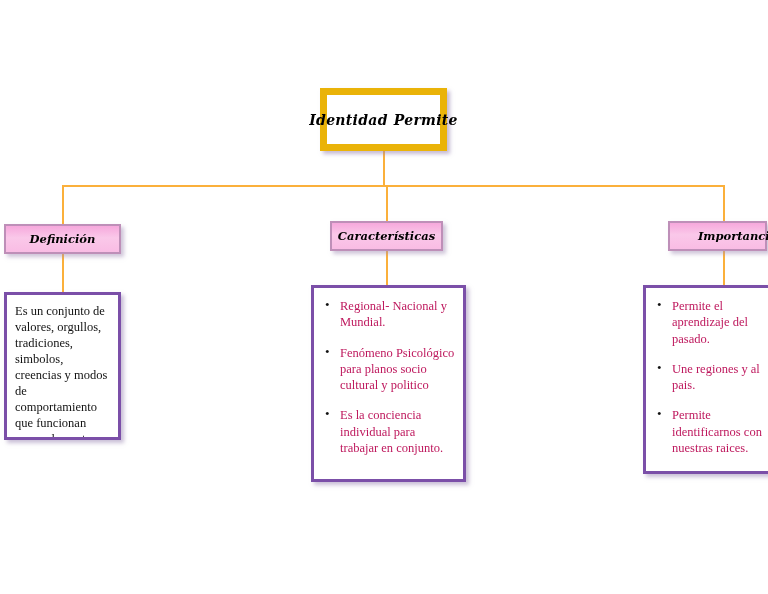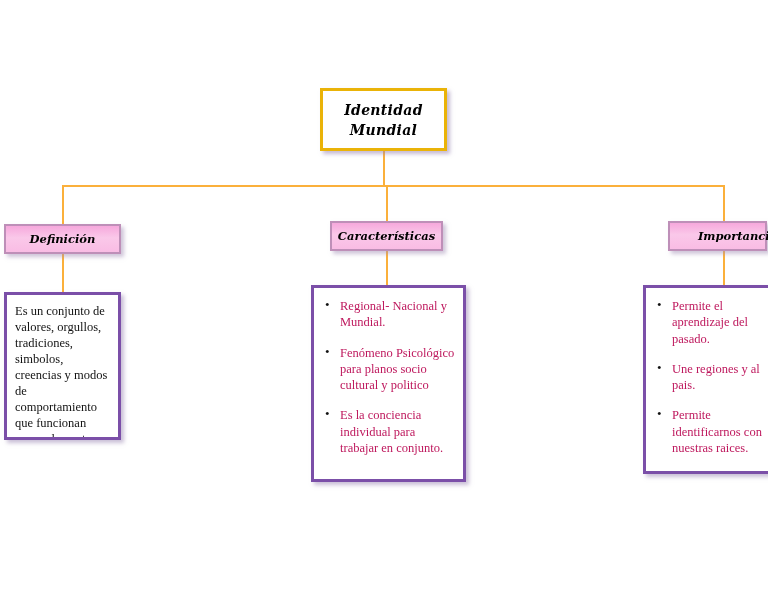--- a/index.html
+++ b/index.html
@@ -29,24 +29,24 @@
 
   
   .root-box {
     position: absolute;
     left: 320px;
     top: 88px;
     width: 127px;
     height: 63px;
     box-sizing: border-box;
     background: #ffffff;
-    border: 3px solid #eab308;
+    border: 7px solid #eab308;
     box-shadow: 3px 3px 4px rgba(150,130,175,0.55);
     display: flex;
-    flex-direction: column;
+    flex-direction: row;
     align-items: center;
     justify-content: center;
     gap: 6px;
   }
   .root-line {
     font-family: "DejaVu Serif", serif;
     font-weight: bold;
     font-style: italic;
     font-size: 14px;
     color: #000000;
@@ -137,21 +137,21 @@
   <div class="conn-v" style="left:62px; top:185px; height:39px;"></div>
   <div class="conn-v" style="left:386px; top:185px; height:36px;"></div>
   <div class="conn-v" style="left:723px; top:185px; height:36px;"></div>
 
   <div class="conn-v" style="left:62px; top:254px; height:38px;"></div>
   <div class="conn-v" style="left:386px; top:251px; height:34px;"></div>
   <div class="conn-v" style="left:723px; top:251px; height:34px;"></div>
 
   <div class="root-box">
     <div class="root-line">Identidad</div>
-    <div class="root-line">Mundial</div>
+    <div class="root-line">Permite</div>
   </div>
 
   <div class="cat-head hd-def">
     <span>Definición</span>
   </div>
   <div class="cat-head hd-car">
     <span>Características</span>
   </div>
   <div class="cat-head hd-imp">
     <span>Importancia</span>

